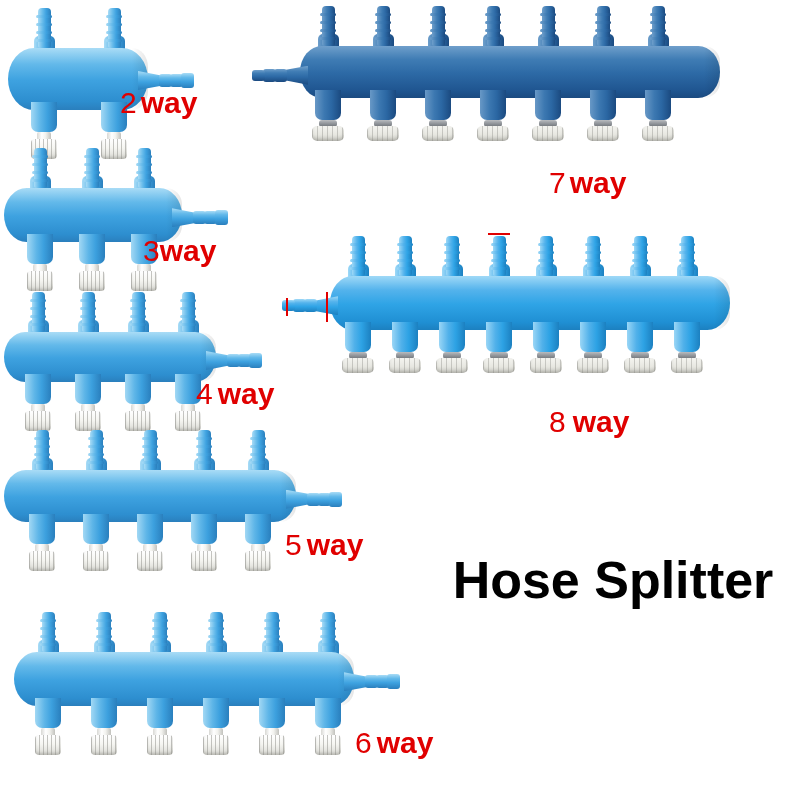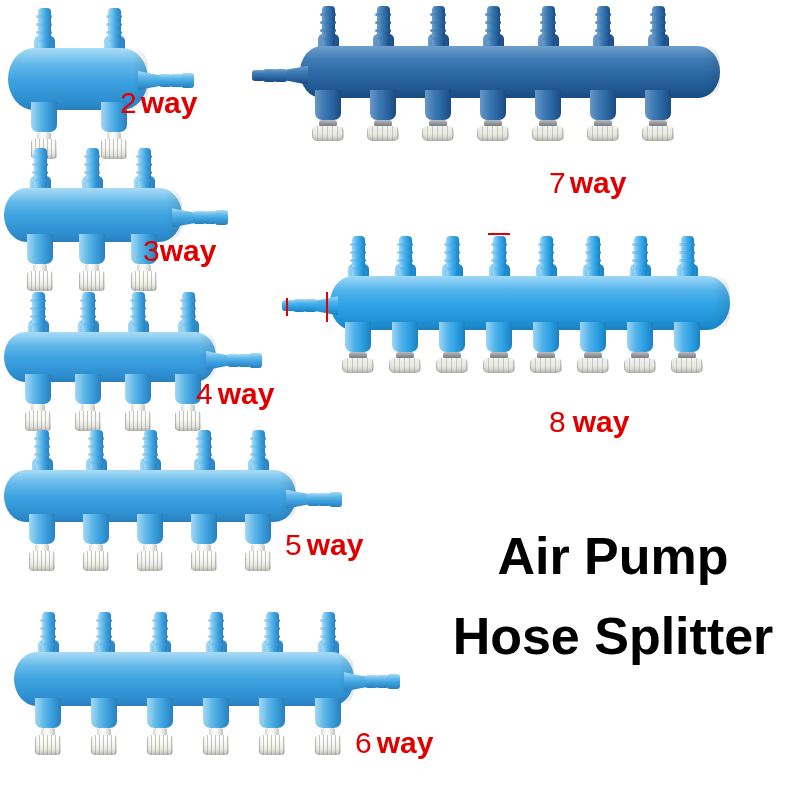--- a/index.html
+++ b/index.html
@@ -593,18 +593,17 @@
       </div>
       <div class="dim" style="left: -44px; top: 62.36px; width: 2px; height: 18px;"></div>
       <div class="dim" style="left: -4px; top: 56.36px; width: 2px; height: 30px;"></div>
       <div class="dim" style="left: 158px; top: -3px; width: 22px; height: 2px;"></div>
     </div>
   <div class="way-label" style="left:549px; top:407px; font-size:30px;">
     <span class="num">8</span><span style="display:inline-block;width:7px"></span><span class="word">way</span>
   </div>
 
   <div class="title-block" style="left:438px; top:528px; width:350px; font-size:52px;">
-    <div>Air Pump</div>
     <div style="height:24px"></div>
     <div>Hose Splitter</div>
   </div>
 
 </div>
 
 </body></html>

